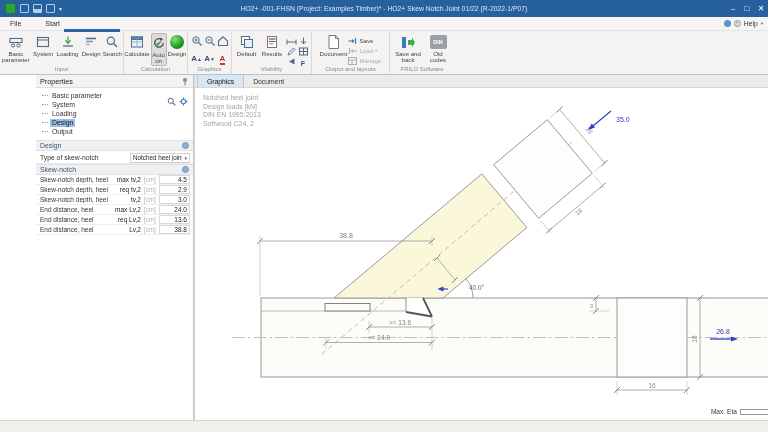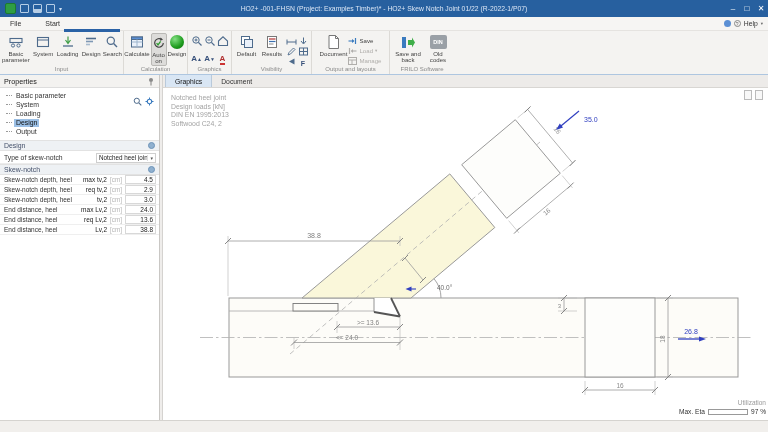--- a/index.html
+++ b/index.html
@@ -42,21 +42,21 @@
   .outcol{display:flex;flex-direction:column;gap:1px;padding-top:3px;}
   .outrow{display:flex;align-items:center;gap:2px;height:9px;}
   .outrow .olb{font-size:6.1px;color:#444;}
   .outrow.disabled .olb{color:#b0aeab;}
   .fontA{font-size:8px;color:#37507a;line-height:8px;font-weight:bold;}
   .fontA.red{color:#b03030;border-bottom:2px solid #c33;}
   .supmark{font-size:5px;color:#37507a;}
   .dinbadge{width:17px;height:14px;background:#9aa0a6;border-radius:2px;color:#fff;font-size:5.5px;font-weight:bold;display:flex;align-items:center;justify-content:center;}
 
   
-  .workspace{display:flex;height:345px;}
+  .workspace{display:flex;height:345px;padding-left:36px;}
   .leftpanel{width:160px;background:#fff;display:flex;flex-direction:column;border-right:1px solid #c9c7c4;}
   .splitter{width:3px;background:#efedeb;border-right:1px solid #d5d3d0;}
 
   .props-header{height:13px;background:#f3f2f0;border-bottom:1px solid #ddd;display:flex;align-items:center;padding:0 4px;}
   .props-header .ph-label{font-size:7.2px;color:#222;}
   .props-header .pin{margin-left:auto;}
 
   .tree{position:relative;height:48px;padding:3px 0 0 6px;}
   .tree-item{display:flex;align-items:center;height:9px;}
   .tree-dash{width:6px;height:1px;border-top:1px dotted #9a9a9a;margin-right:2px;}

